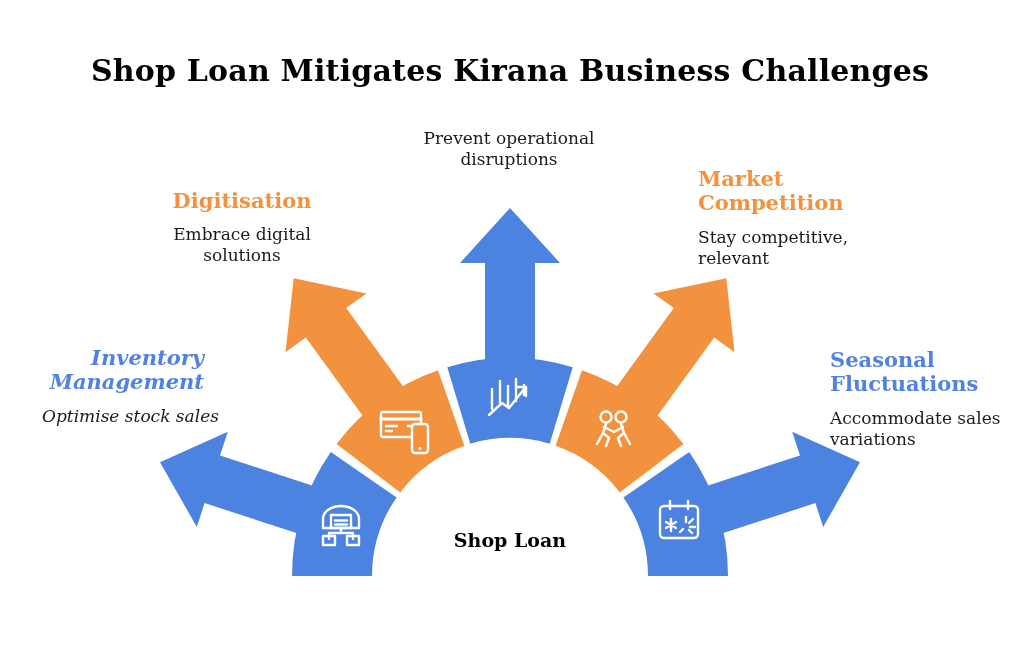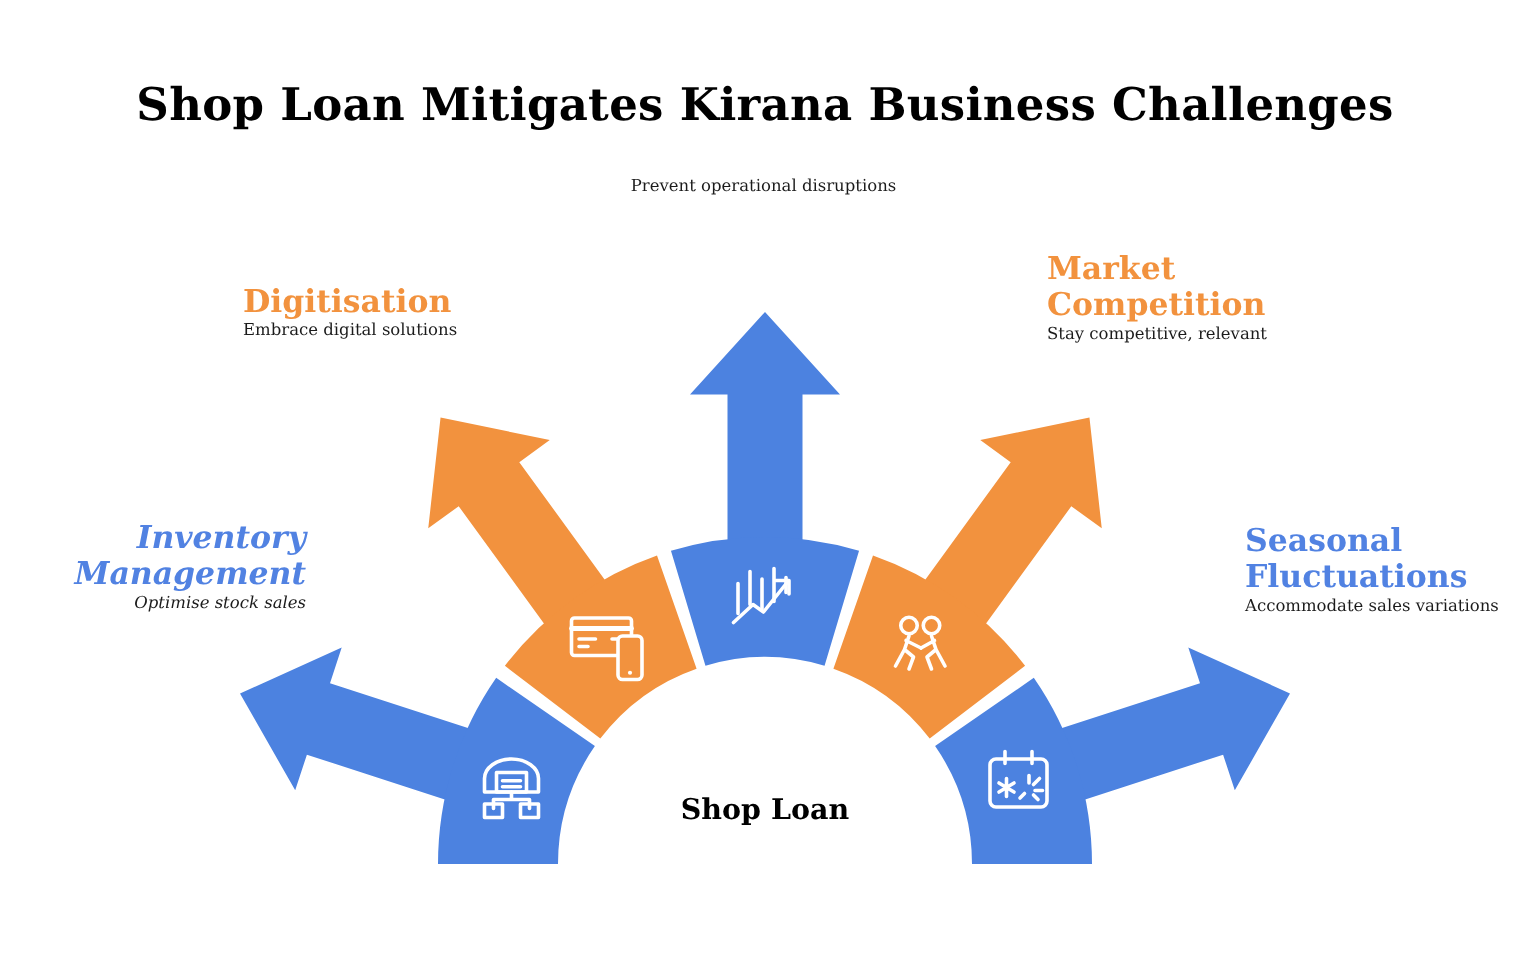--- a/index.html
+++ b/index.html
@@ -8,26 +8,26 @@
     background:#ffffff; font-family:"DejaVu Serif", serif;
   }
   .title {
     position:absolute; top:53px; left:0; width:100%;
     text-align:center; font-size:30px; font-weight:bold; color:#000;
     letter-spacing:0.2px; white-space:nowrap;
   }
   .fan-svg { position:absolute; left:0; top:0; }
   .label-block { position:absolute; }
   .seg-heading { font-size:21px; font-weight:bold; line-height:1.16; }
-  .seg-desc   { font-size:11px; color:#1b1b1b; line-height:1.24; }
+  .seg-desc   { font-size:17px; color:#1b1b1b; line-height:1.24; margin-top:11px; }
   .blue-h   { color:#5182E2; }
   .orange-h { color:#F2923E; }
   .lb-inventory   { top:346px; left:42px;  width:162px; text-align:right;font-style:italic; }
   .lb-inventory .seg-desc { white-space:nowrap; }
-  .lb-digitisation{ top:189px; left:162px; width:160px; text-align:left; }
+  .lb-digitisation{ top:189px; left:162px; width:160px; text-align:center; }
   .lb-cash        { top:117px; left:409px; width:200px; text-align:center; }
   .lb-market      { top:167px; left:698px; width:160px; text-align:left; }
   .lb-seasonal    { top:348px; left:830px; width:176px; text-align:left; }
   .center-label {
     position:absolute; top:529px; left:410px; width:200px;
     text-align:center; font-size:19px; font-weight:bold; color:#000;
   }
   .wedge-blue   { fill:#4C82E0; }
   .wedge-orange { fill:#F2923E; }
   .icon { stroke:#ffffff; stroke-width:2.4; fill:none;

